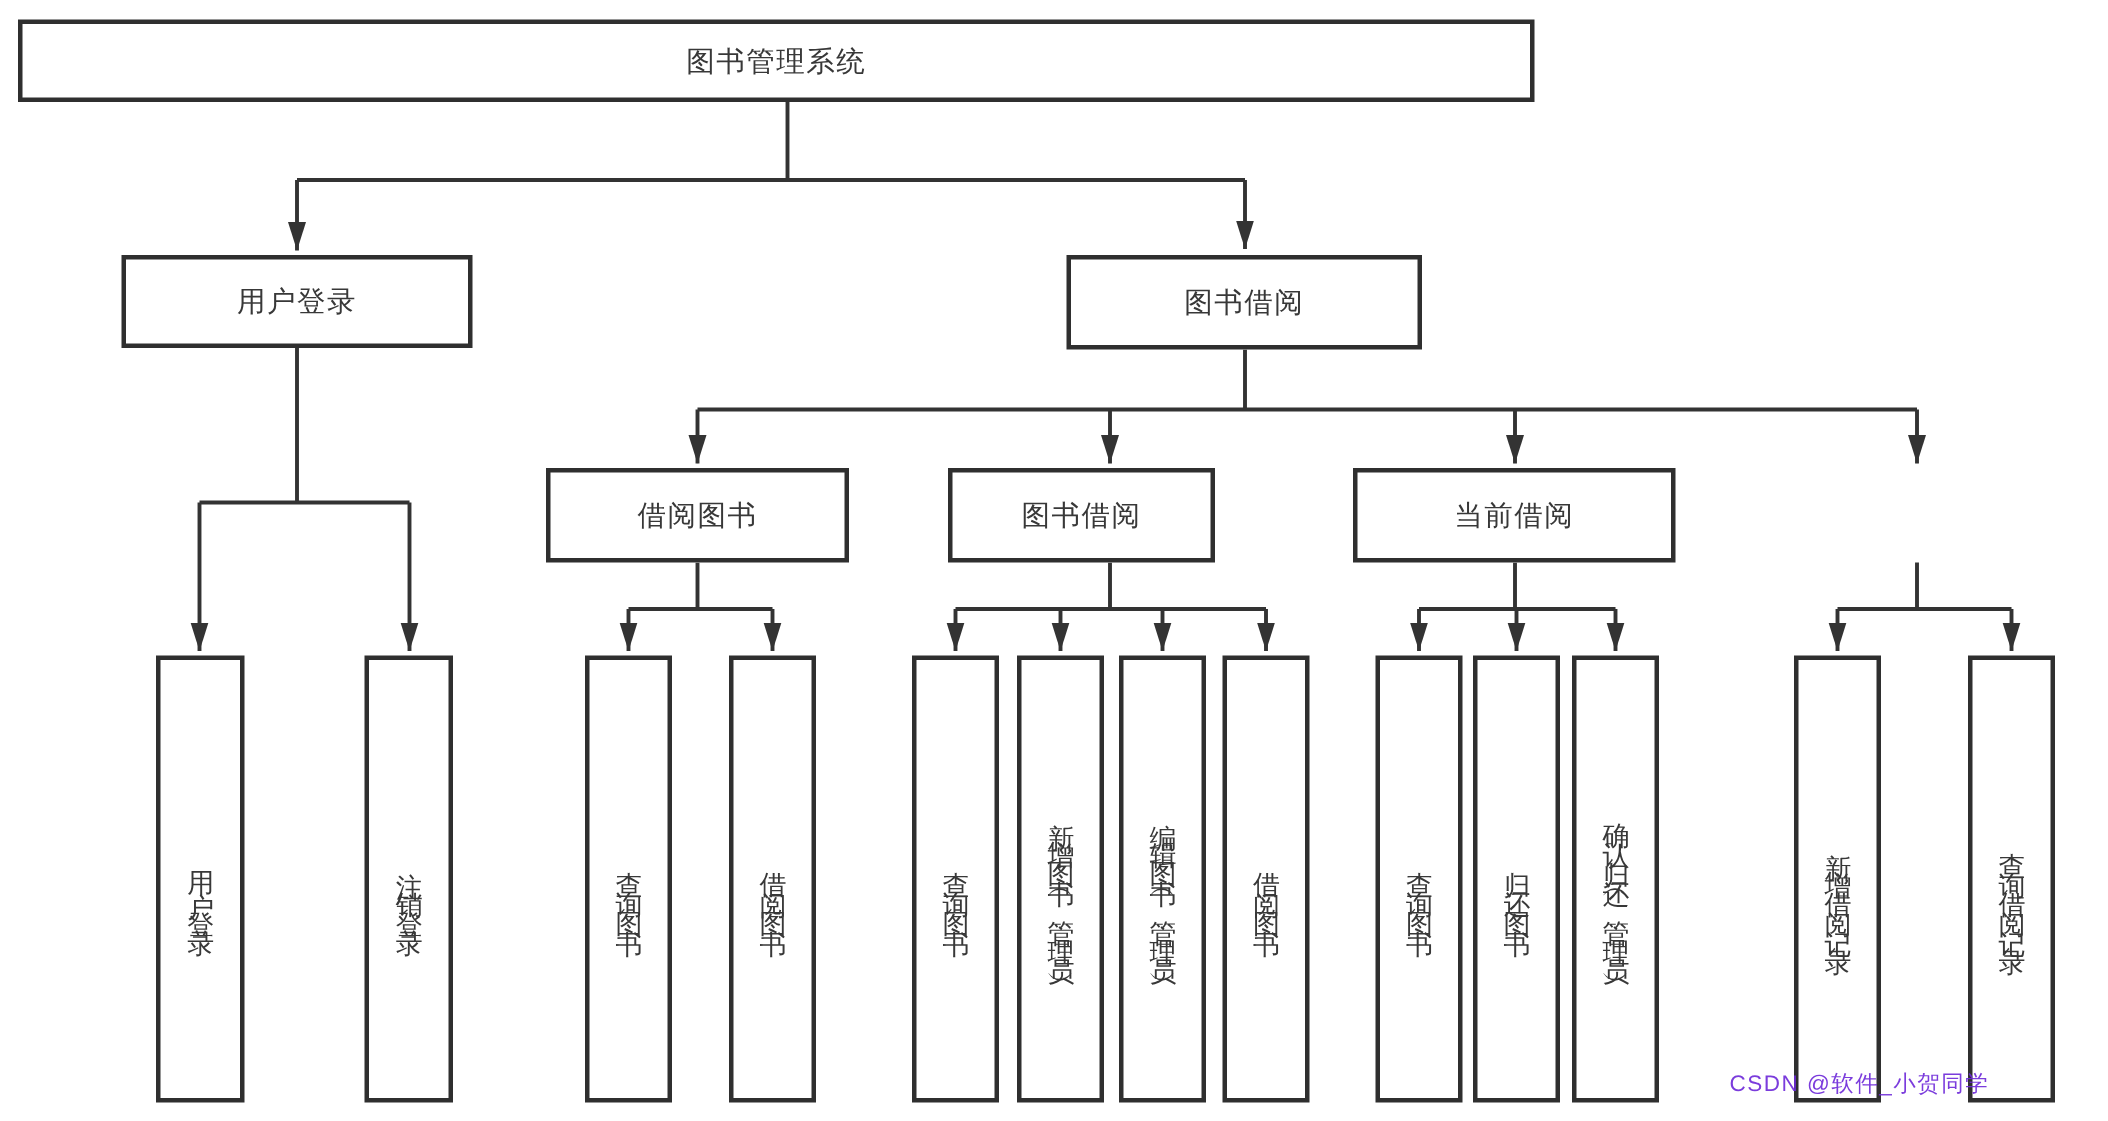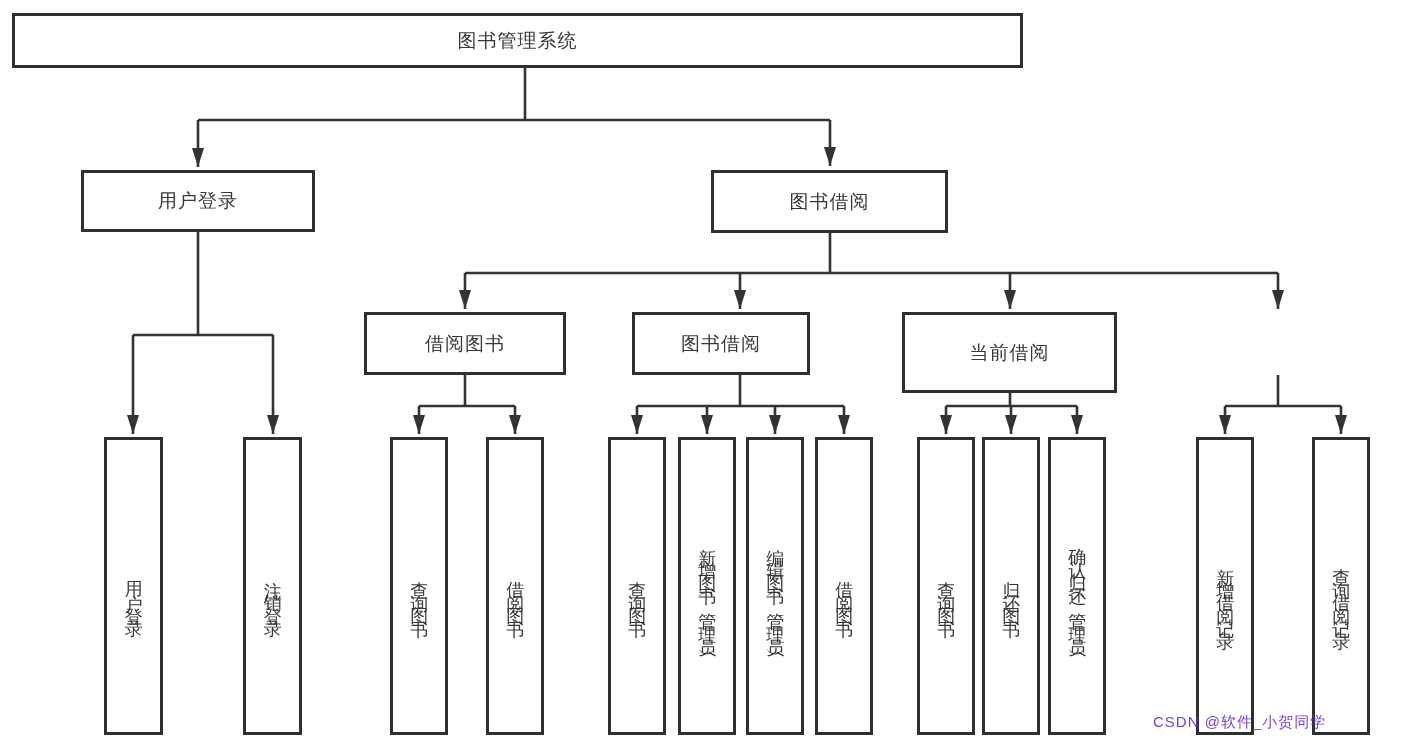--- a/index.html
+++ b/index.html
@@ -89,21 +89,21 @@
   <div class="node" style="left:711px;top:170px;width:237px;height:63px">
     <span class="hlabel">图书借阅</span>
   </div>
 
   <div class="node" style="left:364px;top:312px;width:202px;height:63px">
     <span class="hlabel">借阅图书</span>
   </div>
   <div class="node" style="left:632px;top:312px;width:178px;height:63px">
     <span class="hlabel">图书借阅</span>
   </div>
-  <div class="node" style="left:902px;top:312px;width:215px;height:81px">
+  <div class="node" style="left:902px;top:312px;width:215px;height:63px">
     <span class="hlabel">当前借阅</span>
   </div>
 
   <div class="node" style="left:104px;top:437px;width:59px;height:298px">
     <span class="vlabel">用户登录</span>
   </div>
   <div class="node" style="left:243px;top:437px;width:59px;height:298px">
     <span class="vlabel">注销登录</span>
   </div>
 

